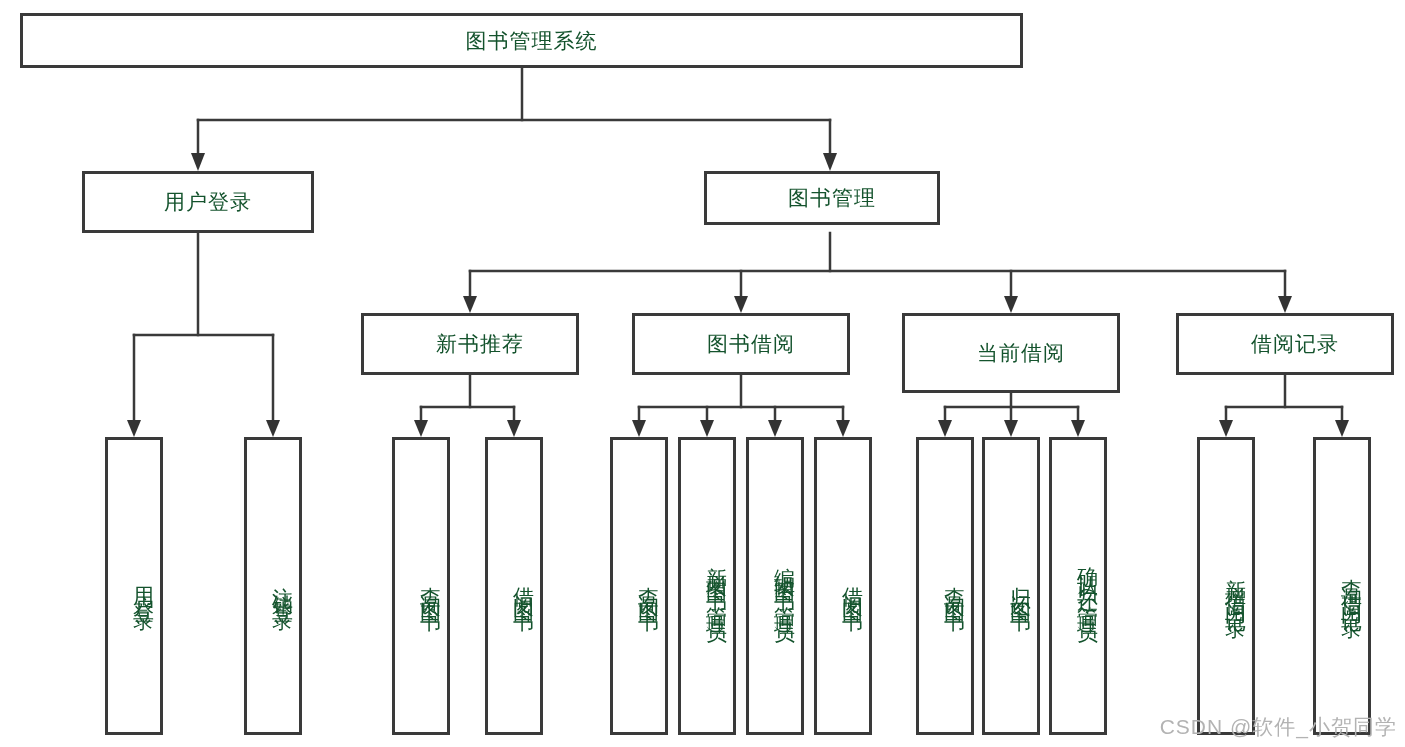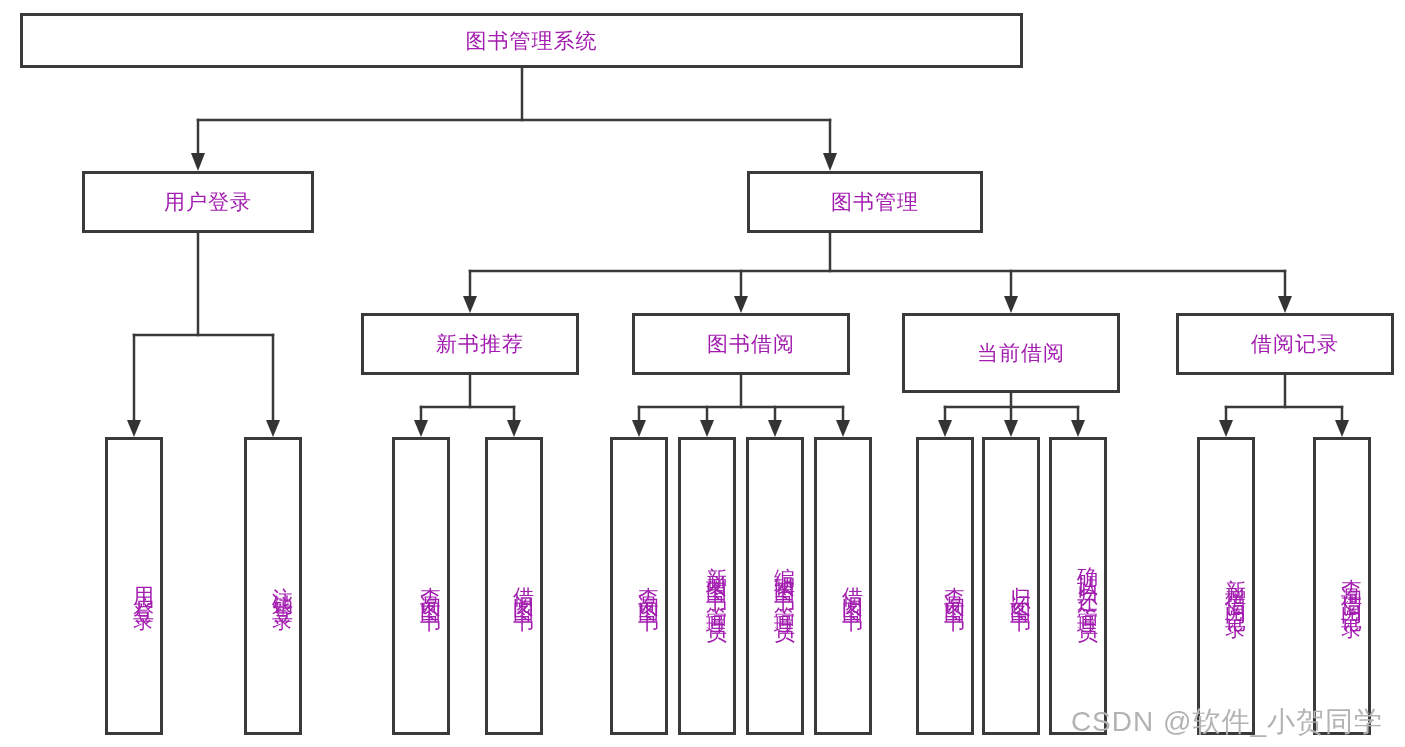--- a/index.html
+++ b/index.html
@@ -14,43 +14,43 @@
     position:absolute; left:0; top:0; z-index:1;
   }
   .node {
     position:absolute;
     box-sizing:border-box;
     background:#ffffff;
     border:3px solid #3a3a3a;
     display:flex;
     align-items:center;
     justify-content:center;
-    color:#a21caf;
+    color:#14532d;
     z-index:2;
     padding-left:20px;
   }
   .node span {
     font-size:21px;
     letter-spacing:1px;
     white-space:nowrap;
   }
   .leaf span {
     writing-mode:vertical-rl;
     letter-spacing:8px;
     line-height:1;
     font-size:21px;
     white-space:normal;
   }
   .watermark {
     position:absolute;
-    right:22px;
+    right:8px;
     bottom:6px;
     z-index:3;
     color:#b3b3b3;
-    font-size:28px;
+    font-size:21px;
     letter-spacing:1px;
   }
 </style>
 </head>
 <body>
 
 <div class="canvas">
 
   <svg class="connector-layer" width="1405" height="747" viewBox="0 0 1405 747">
     <g stroke="#3a3a3a" stroke-width="2.5" stroke-linecap="square" fill="none">
@@ -121,21 +121,21 @@
     </g>
   </svg>
 
   <div class="node" style="left:20px; top:13px; width:1003px; height:55px;">
     <span>图书管理系统</span>
   </div>
 
   <div class="node" style="left:82px; top:171px; width:232px; height:62px;">
     <span>用户登录</span>
   </div>
-  <div class="node" style="left:747px; top:171px; width:236px; height:62px;">
+  <div class="node" style="left:704px; top:171px; width:236px; height:54px;">
     <span>图书管理</span>
   </div>
 
   <div class="node" style="left:361px; top:313px; width:218px; height:62px;">
     <span>新书推荐</span>
   </div>
   <div class="node" style="left:632px; top:313px; width:218px; height:62px;font-family:Liberation Serif, serif;">
     <span>图书借阅</span>
   </div>
   <div class="node" style="left:902px; top:313px; width:218px; height:80px;">

